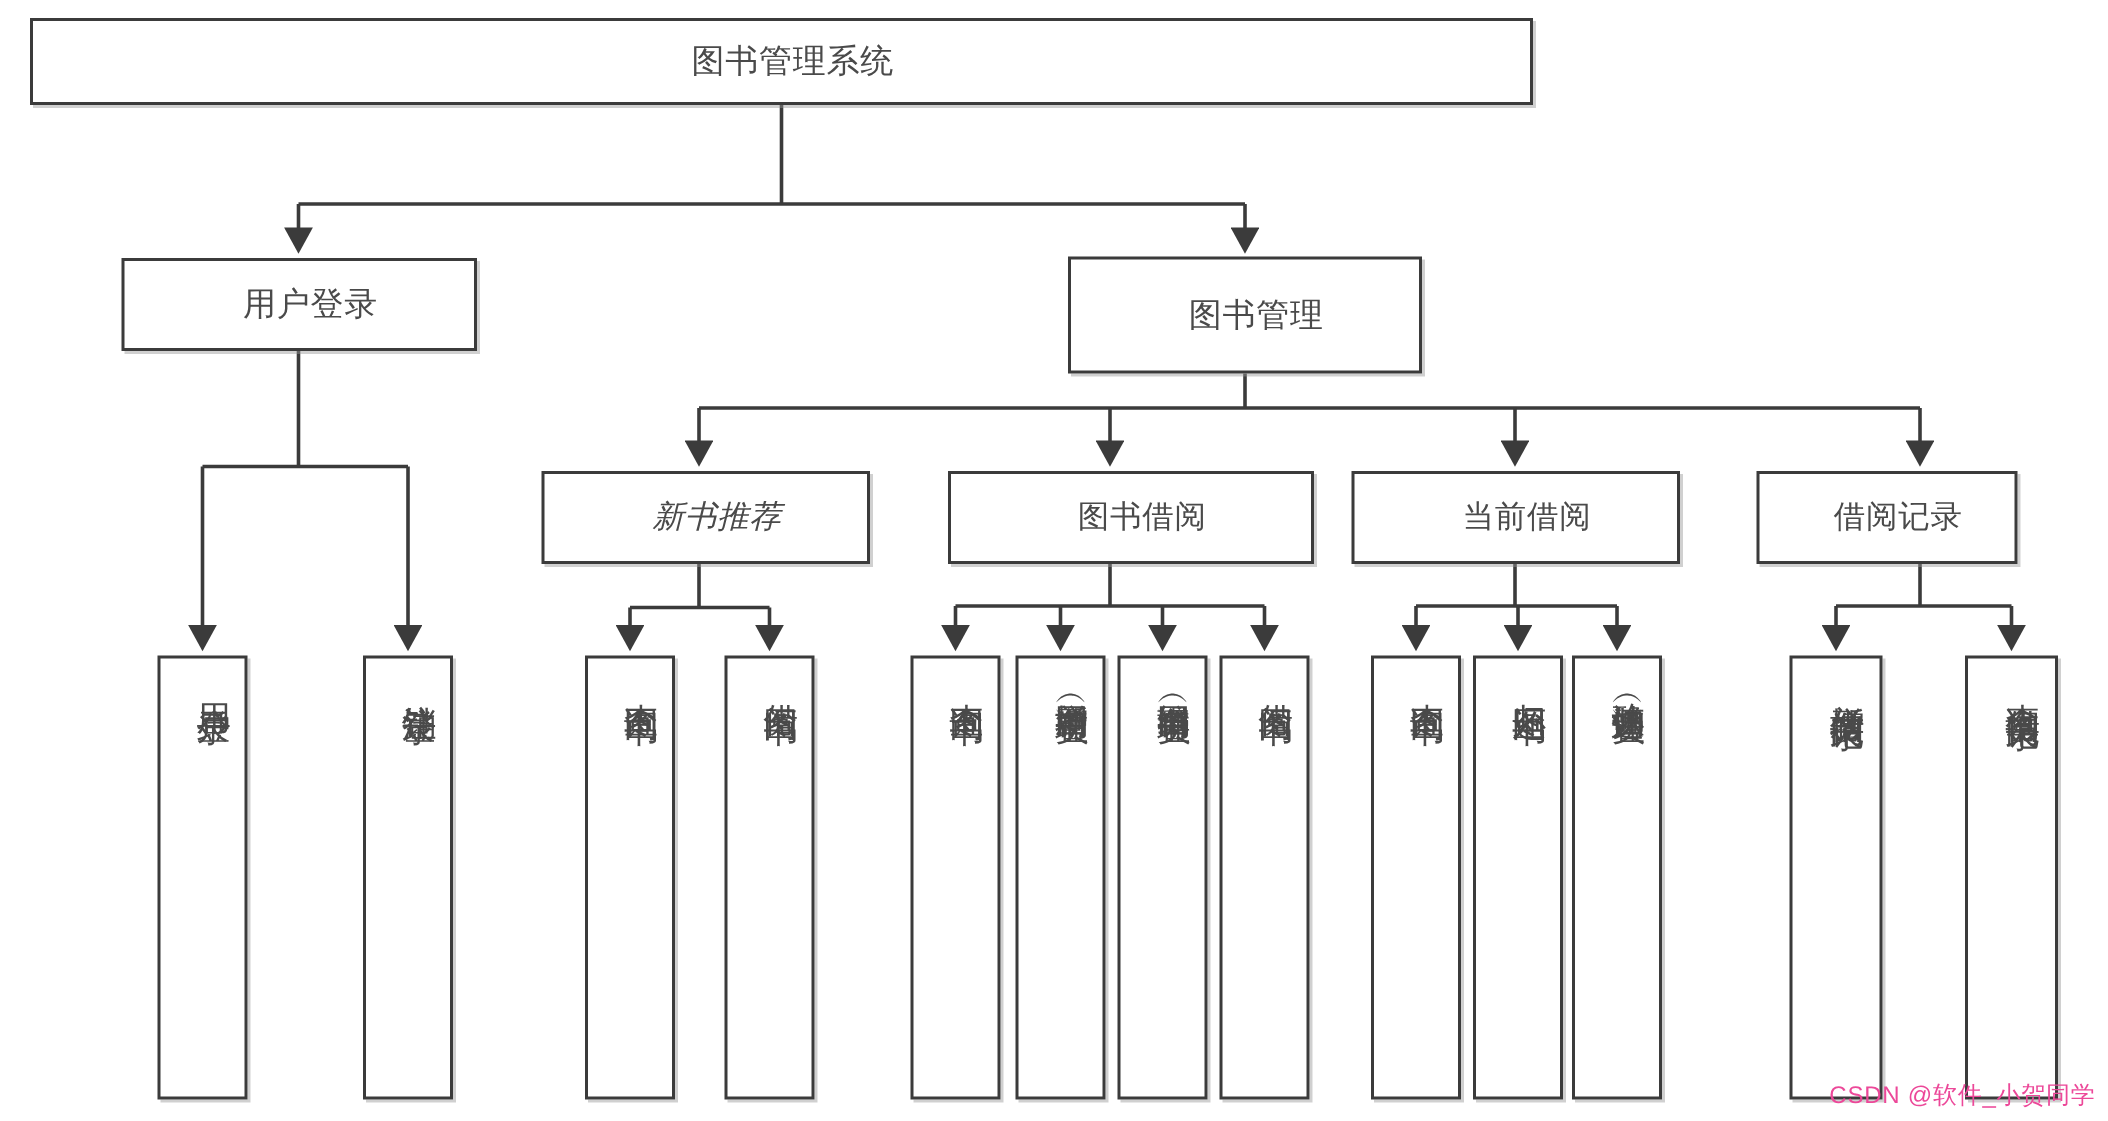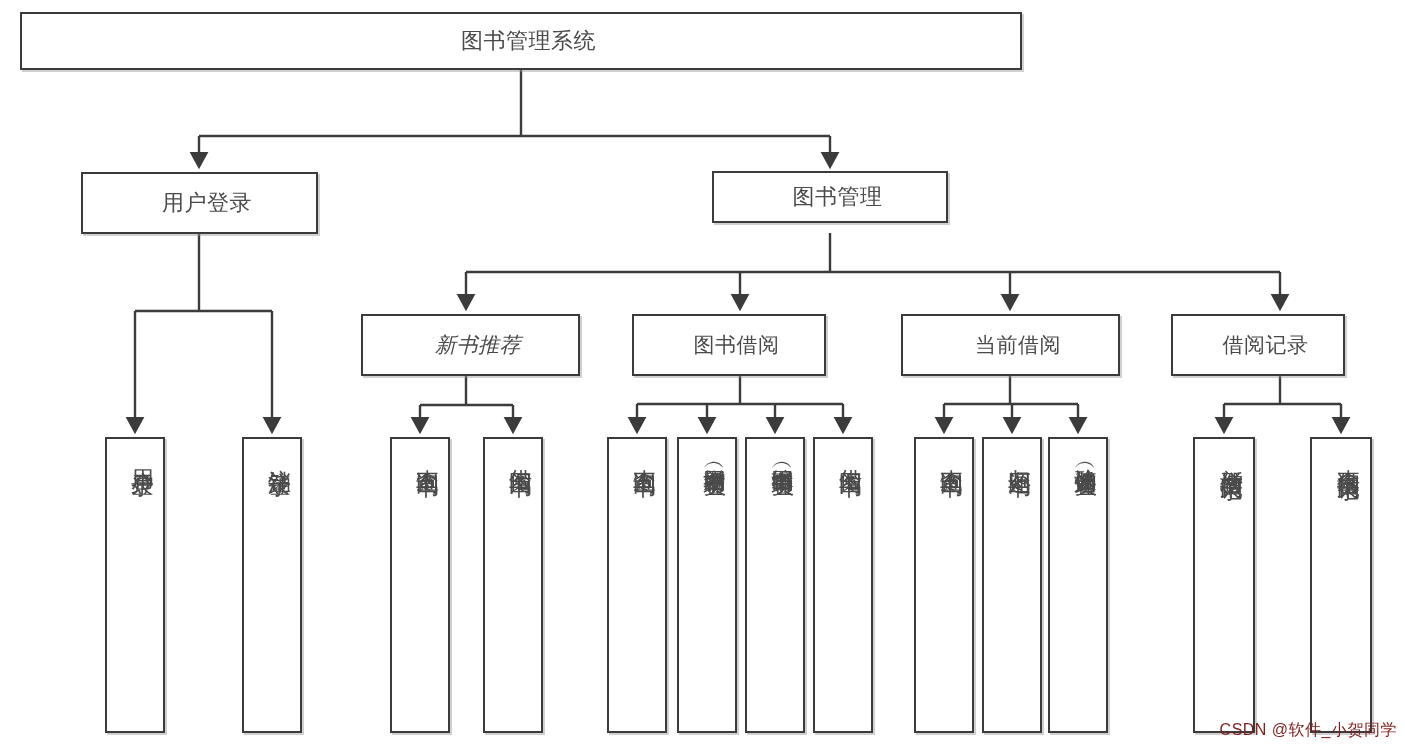--- a/index.html
+++ b/index.html
@@ -65,21 +65,21 @@
   }
   .node.root .label { font-size: 22px; }
   .node.level1 .label { font-size: 22px; }
   .node.level2 .label { font-size: 21px; }
 
   #watermark {
     position: absolute;
     right: 8px;
     bottom: 6px;
     font-size: 16px;
-    color: #7f1d1d;
+    color: #ec4899;
     letter-spacing: 0.5px;
     z-index: 5;
     white-space: nowrap;
   }
 </style>
 </head>
 <body>
 
 <div id="canvas">
 
@@ -133,28 +133,28 @@
     </g>
   </svg>
 
   <div class="node root" style="left:20px; top:12px; width:1002px; height:58px;">
     <span class="label">图书管理系统</span>
   </div>
 
   <div class="node level1" style="left:81px; top:172px; width:237px; height:62px;">
     <span class="label">用户登录</span>
   </div>
-  <div class="node level1" style="left:712px; top:171px; width:236px; height:52px;">
+  <div class="node level1" style="left:712px; top:171px; width:236px; height:78px;">
     <span class="label">图书管理</span>
   </div>
 
   <div class="node level2" style="left:361px; top:314px; width:219px; height:62px;font-style:italic;">
     <span class="label">新书推荐</span>
   </div>
-  <div class="node level2" style="left:632px; top:314px; width:194px; height:62px;">
+  <div class="node level2" style="left:632px; top:314px; width:244px; height:62px;">
     <span class="label">图书借阅</span>
   </div>
   <div class="node level2" style="left:901px; top:314px; width:219px; height:62px;justify-content:center;">
     <span class="label">当前借阅</span>
   </div>
   <div class="node level2" style="left:1171px; top:314px; width:174px; height:62px;">
     <span class="label">借阅记录</span>
   </div>
 
   <div class="node vertical" style="left:105px; top:437px; width:60px; height:296px;">

